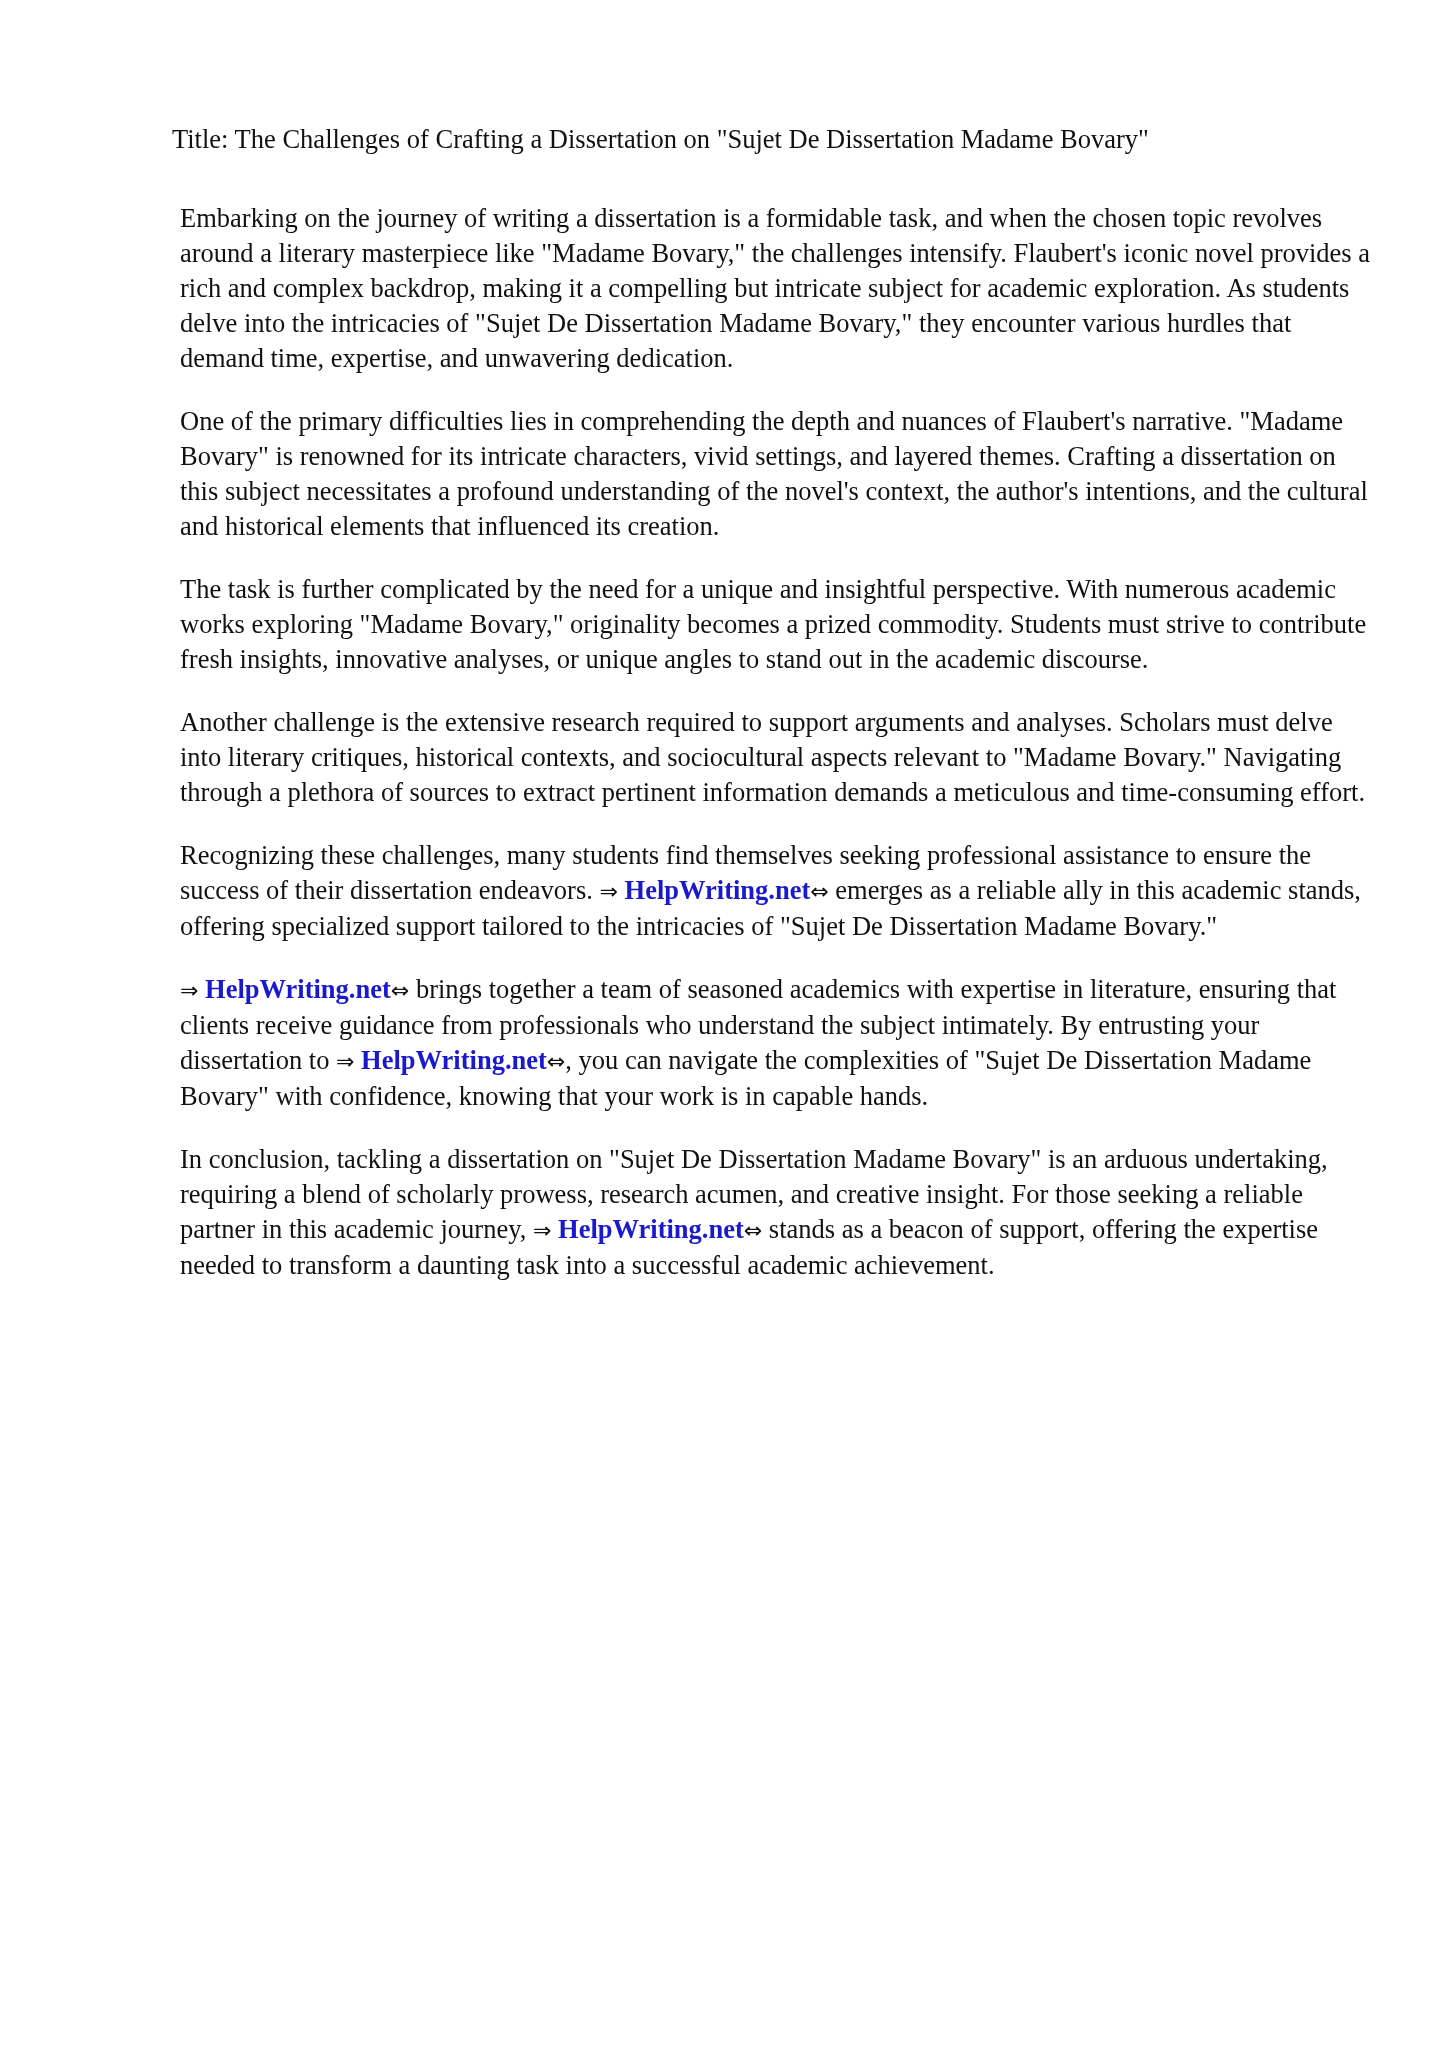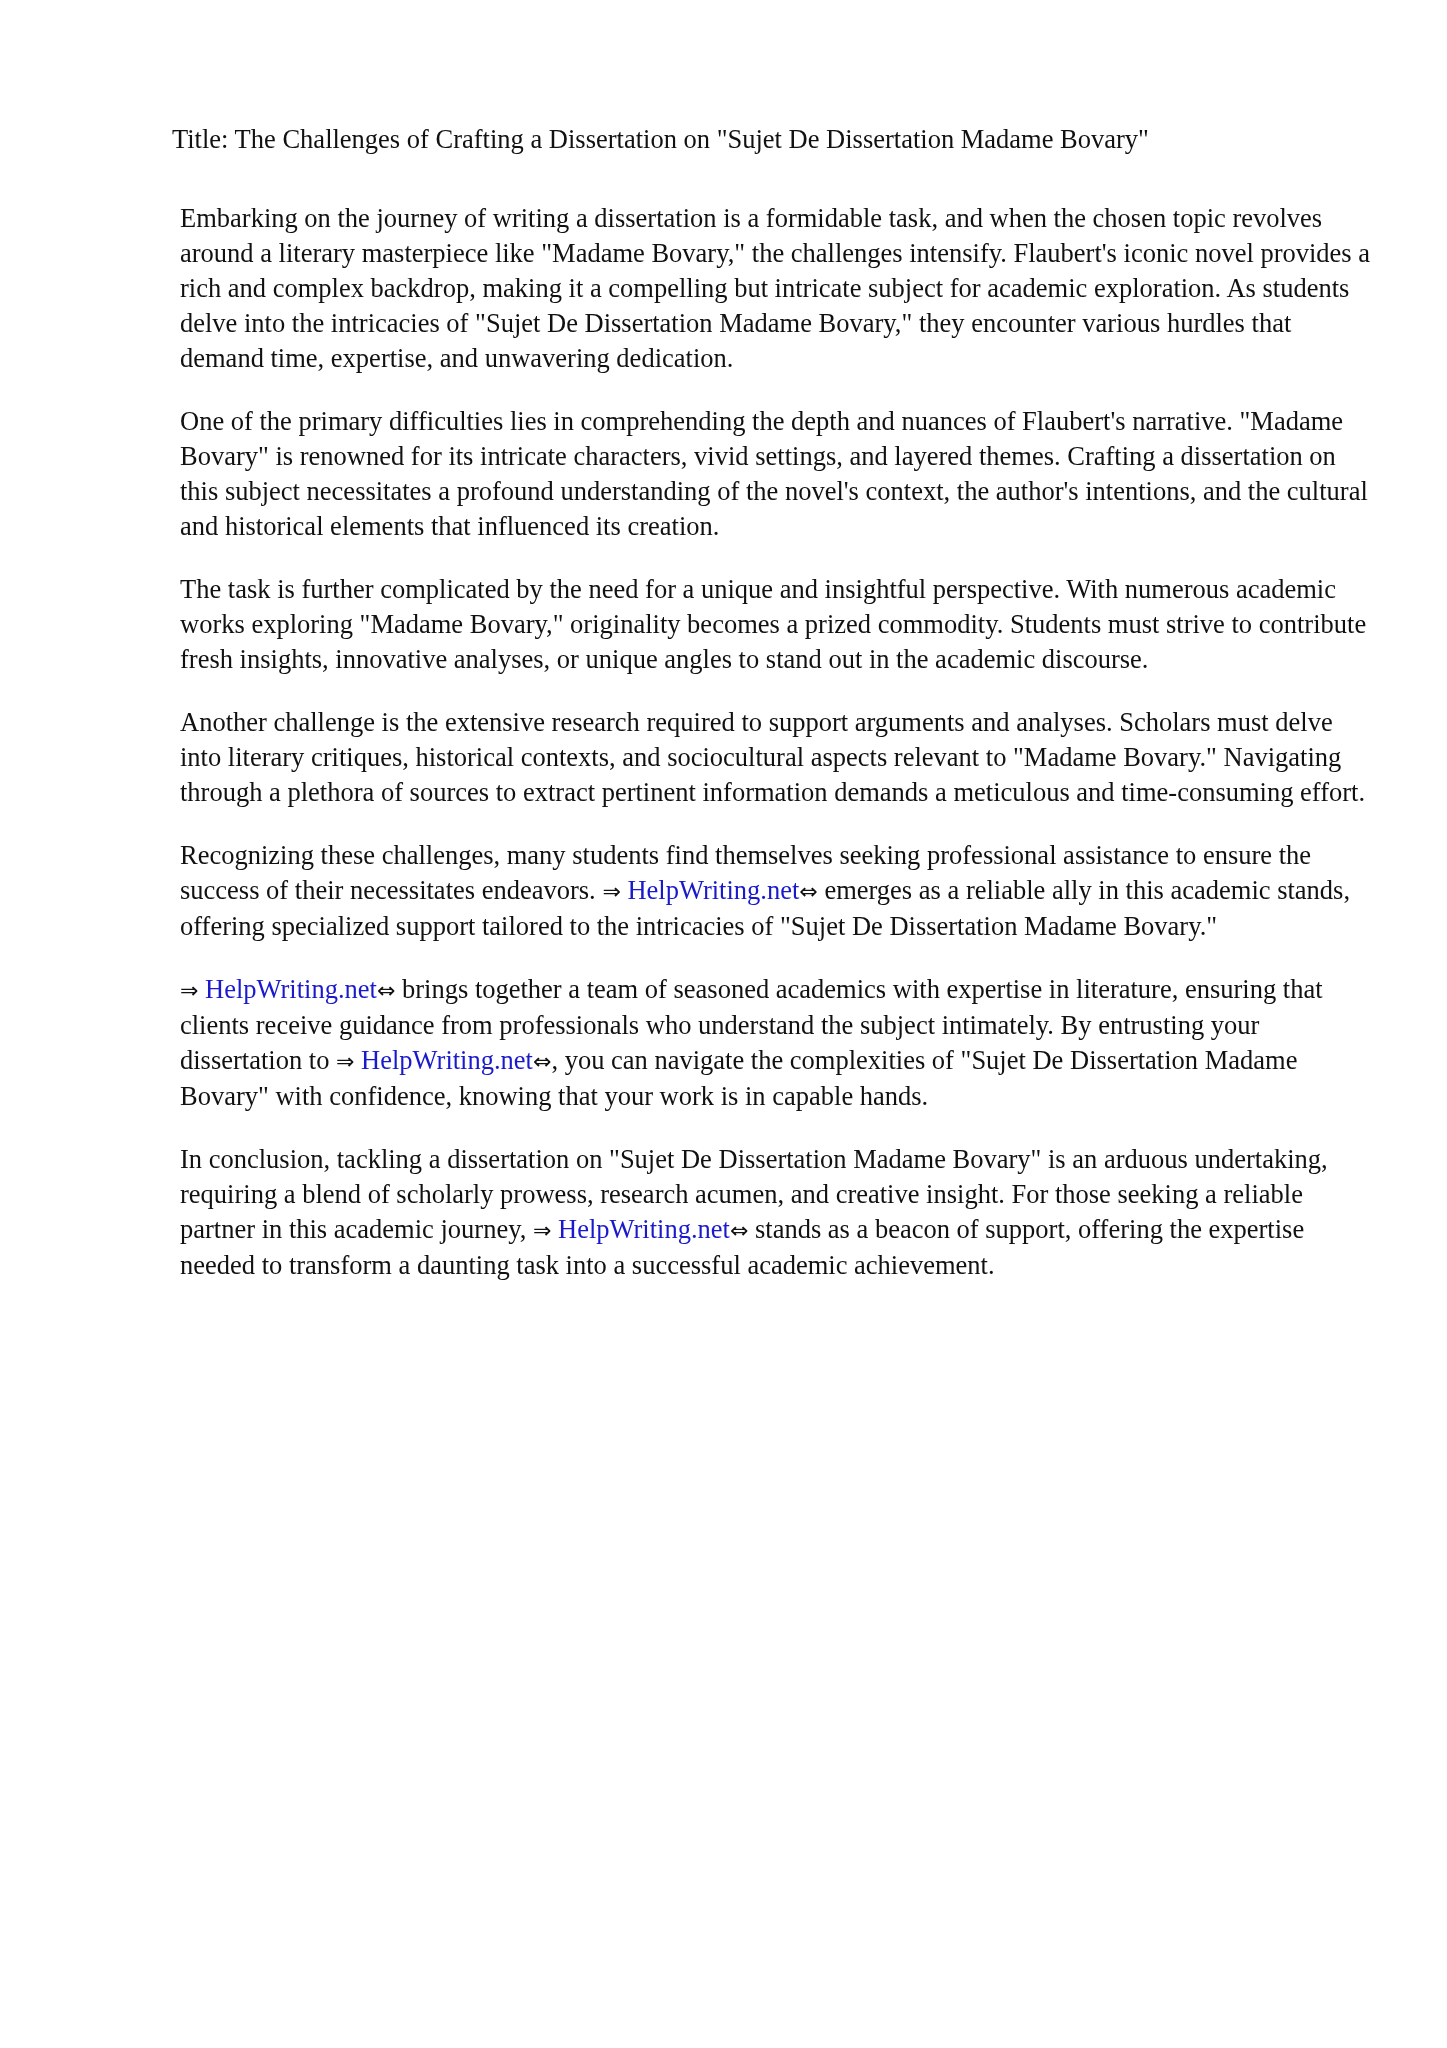--- a/index.html
+++ b/index.html
@@ -11,38 +11,38 @@
       width: 1200px;
       font-family: "Liberation Serif", "DejaVu Serif", serif;
       font-size: 26.5px;
       line-height: 35px;
       color: #111111;
     }
     .title { margin: 0 0 44px 0; }
     .para { margin: 0 0 28px 8px; }
     .link {
       color: #1a1acc;
-      font-weight: normal;
+      font-weight: bold;
       text-decoration: none;
     }
     .arrow { font-family: "DejaVu Sans", sans-serif; font-size: 22px; }
   </style>
 </head>
 <body>
 
 <div class="page">
   <p class="title">Title: The Challenges of Crafting a Dissertation on "Sujet De Dissertation Madame Bovary"</p>
 
   <p class="para">Embarking on the journey of writing a dissertation is a formidable task, and when the chosen topic revolves around a literary masterpiece like "Madame Bovary," the challenges intensify. Flaubert's iconic novel provides a rich and complex backdrop, making it a compelling but intricate subject for academic exploration. As students delve into the intricacies of "Sujet De Dissertation Madame Bovary," they encounter various hurdles that demand time, expertise, and unwavering dedication.</p>
   <p class="para">One of the primary difficulties lies in comprehending the depth and nuances of Flaubert's narrative. "Madame Bovary" is renowned for its intricate characters, vivid settings, and layered themes. Crafting a dissertation on this subject necessitates a profound understanding of the novel's context, the author's intentions, and the cultural and historical elements that influenced its creation.</p>
   <p class="para">The task is further complicated by the need for a unique and insightful perspective. With numerous academic works exploring "Madame Bovary," originality becomes a prized commodity. Students must strive to contribute fresh insights, innovative analyses, or unique angles to stand out in the academic discourse.</p>
   <p class="para">Another challenge is the extensive research required to support arguments and analyses. Scholars must delve into literary critiques, historical contexts, and sociocultural aspects relevant to "Madame Bovary." Navigating through a plethora of sources to extract pertinent information demands a meticulous and time-consuming effort.</p>
 
   <p class="para">
-    <span>Recognizing these challenges, many students find themselves seeking professional assistance to ensure the success of their necessitates endeavors. </span><span class="arrow">⇒</span>
+    <span>Recognizing these challenges, many students find themselves seeking professional assistance to ensure the success of their dissertation endeavors. </span><span class="arrow">⇒</span>
     <a class="link">HelpWriting.net</a><span class="arrow">⇔</span><span> emerges as a reliable ally in this academic stands, offering specialized support tailored to the intricacies of "Sujet De Dissertation Madame Bovary."</span>
   </p>
 
   <p class="para">
     <span class="arrow">⇒</span>
     <a class="link">HelpWriting.net</a><span class="arrow">⇔</span><span> brings together a team of seasoned academics with expertise in literature, ensuring that clients receive guidance from professionals who understand the subject intimately. By entrusting your dissertation to </span><span class="arrow">⇒</span>
     <a class="link">HelpWriting.net</a><span class="arrow">⇔</span><span>, you can navigate the complexities of "Sujet De Dissertation Madame Bovary" with confidence, knowing that your work is in capable hands.</span>
   </p>
 
   <p class="para">

